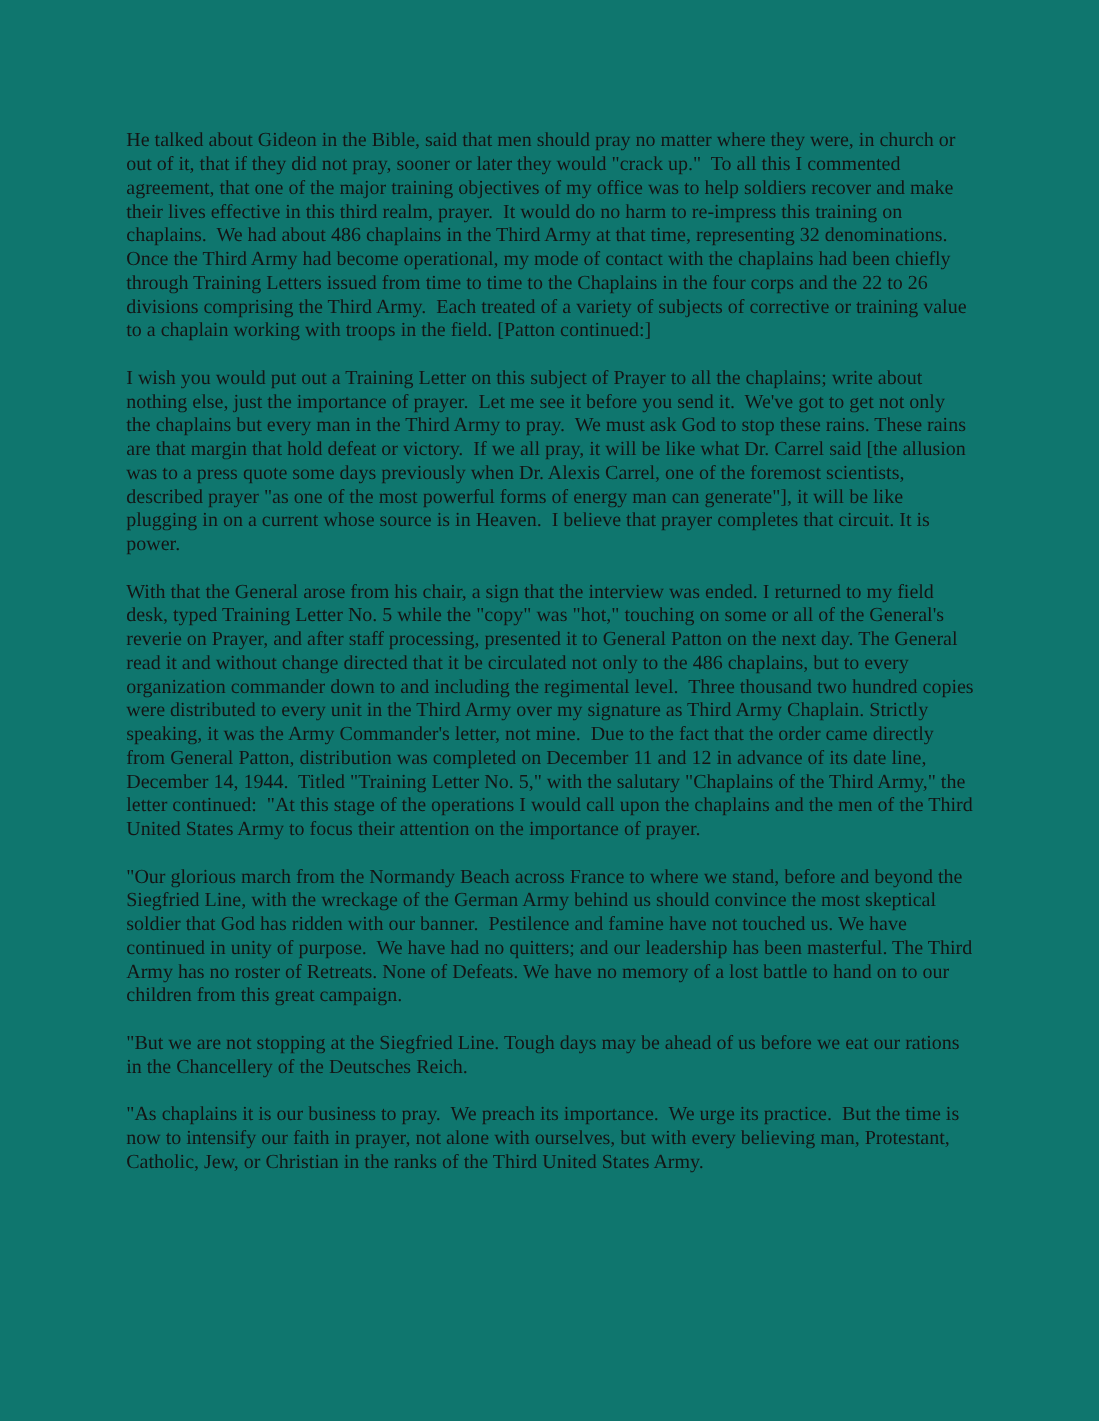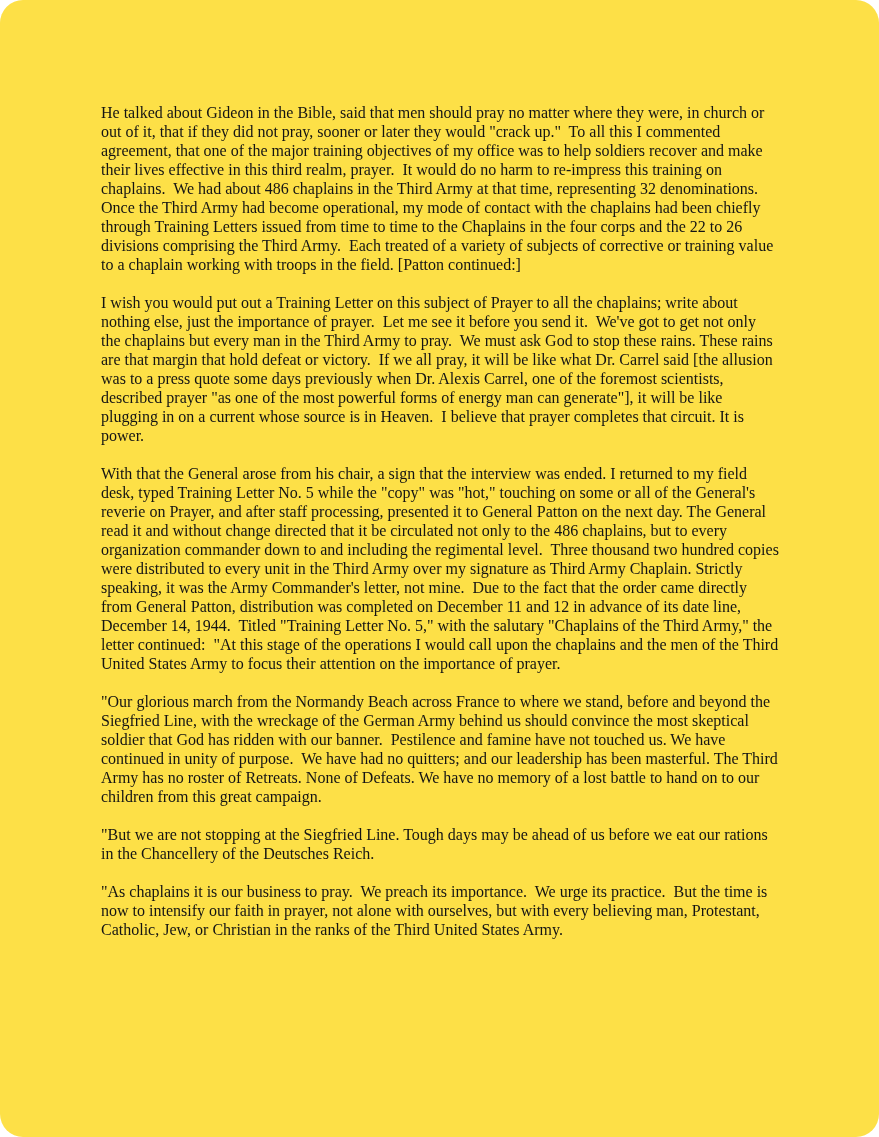--- a/index.html
+++ b/index.html
@@ -4,25 +4,24 @@
 <style>
   html, body {
     margin: 0;
     padding: 0;
     background: #ffffff;
   }
   .page {
     position: relative;
     width: 879px;
     height: 1137px;
-    background: #fde047;
+    background: #0f766e;
     overflow: hidden;
     box-sizing: border-box;
     padding: 103px 100px 0 101px;
-    border-radius: 23px;
   }
   .textblock {
     font-family: "Liberation Serif", "DejaVu Serif", serif;
     font-size: 16px;
     line-height: 19px;
     color: #141414;
     text-align: left;
   }
   .textblock p {
     margin: 0 0 19px 0;

